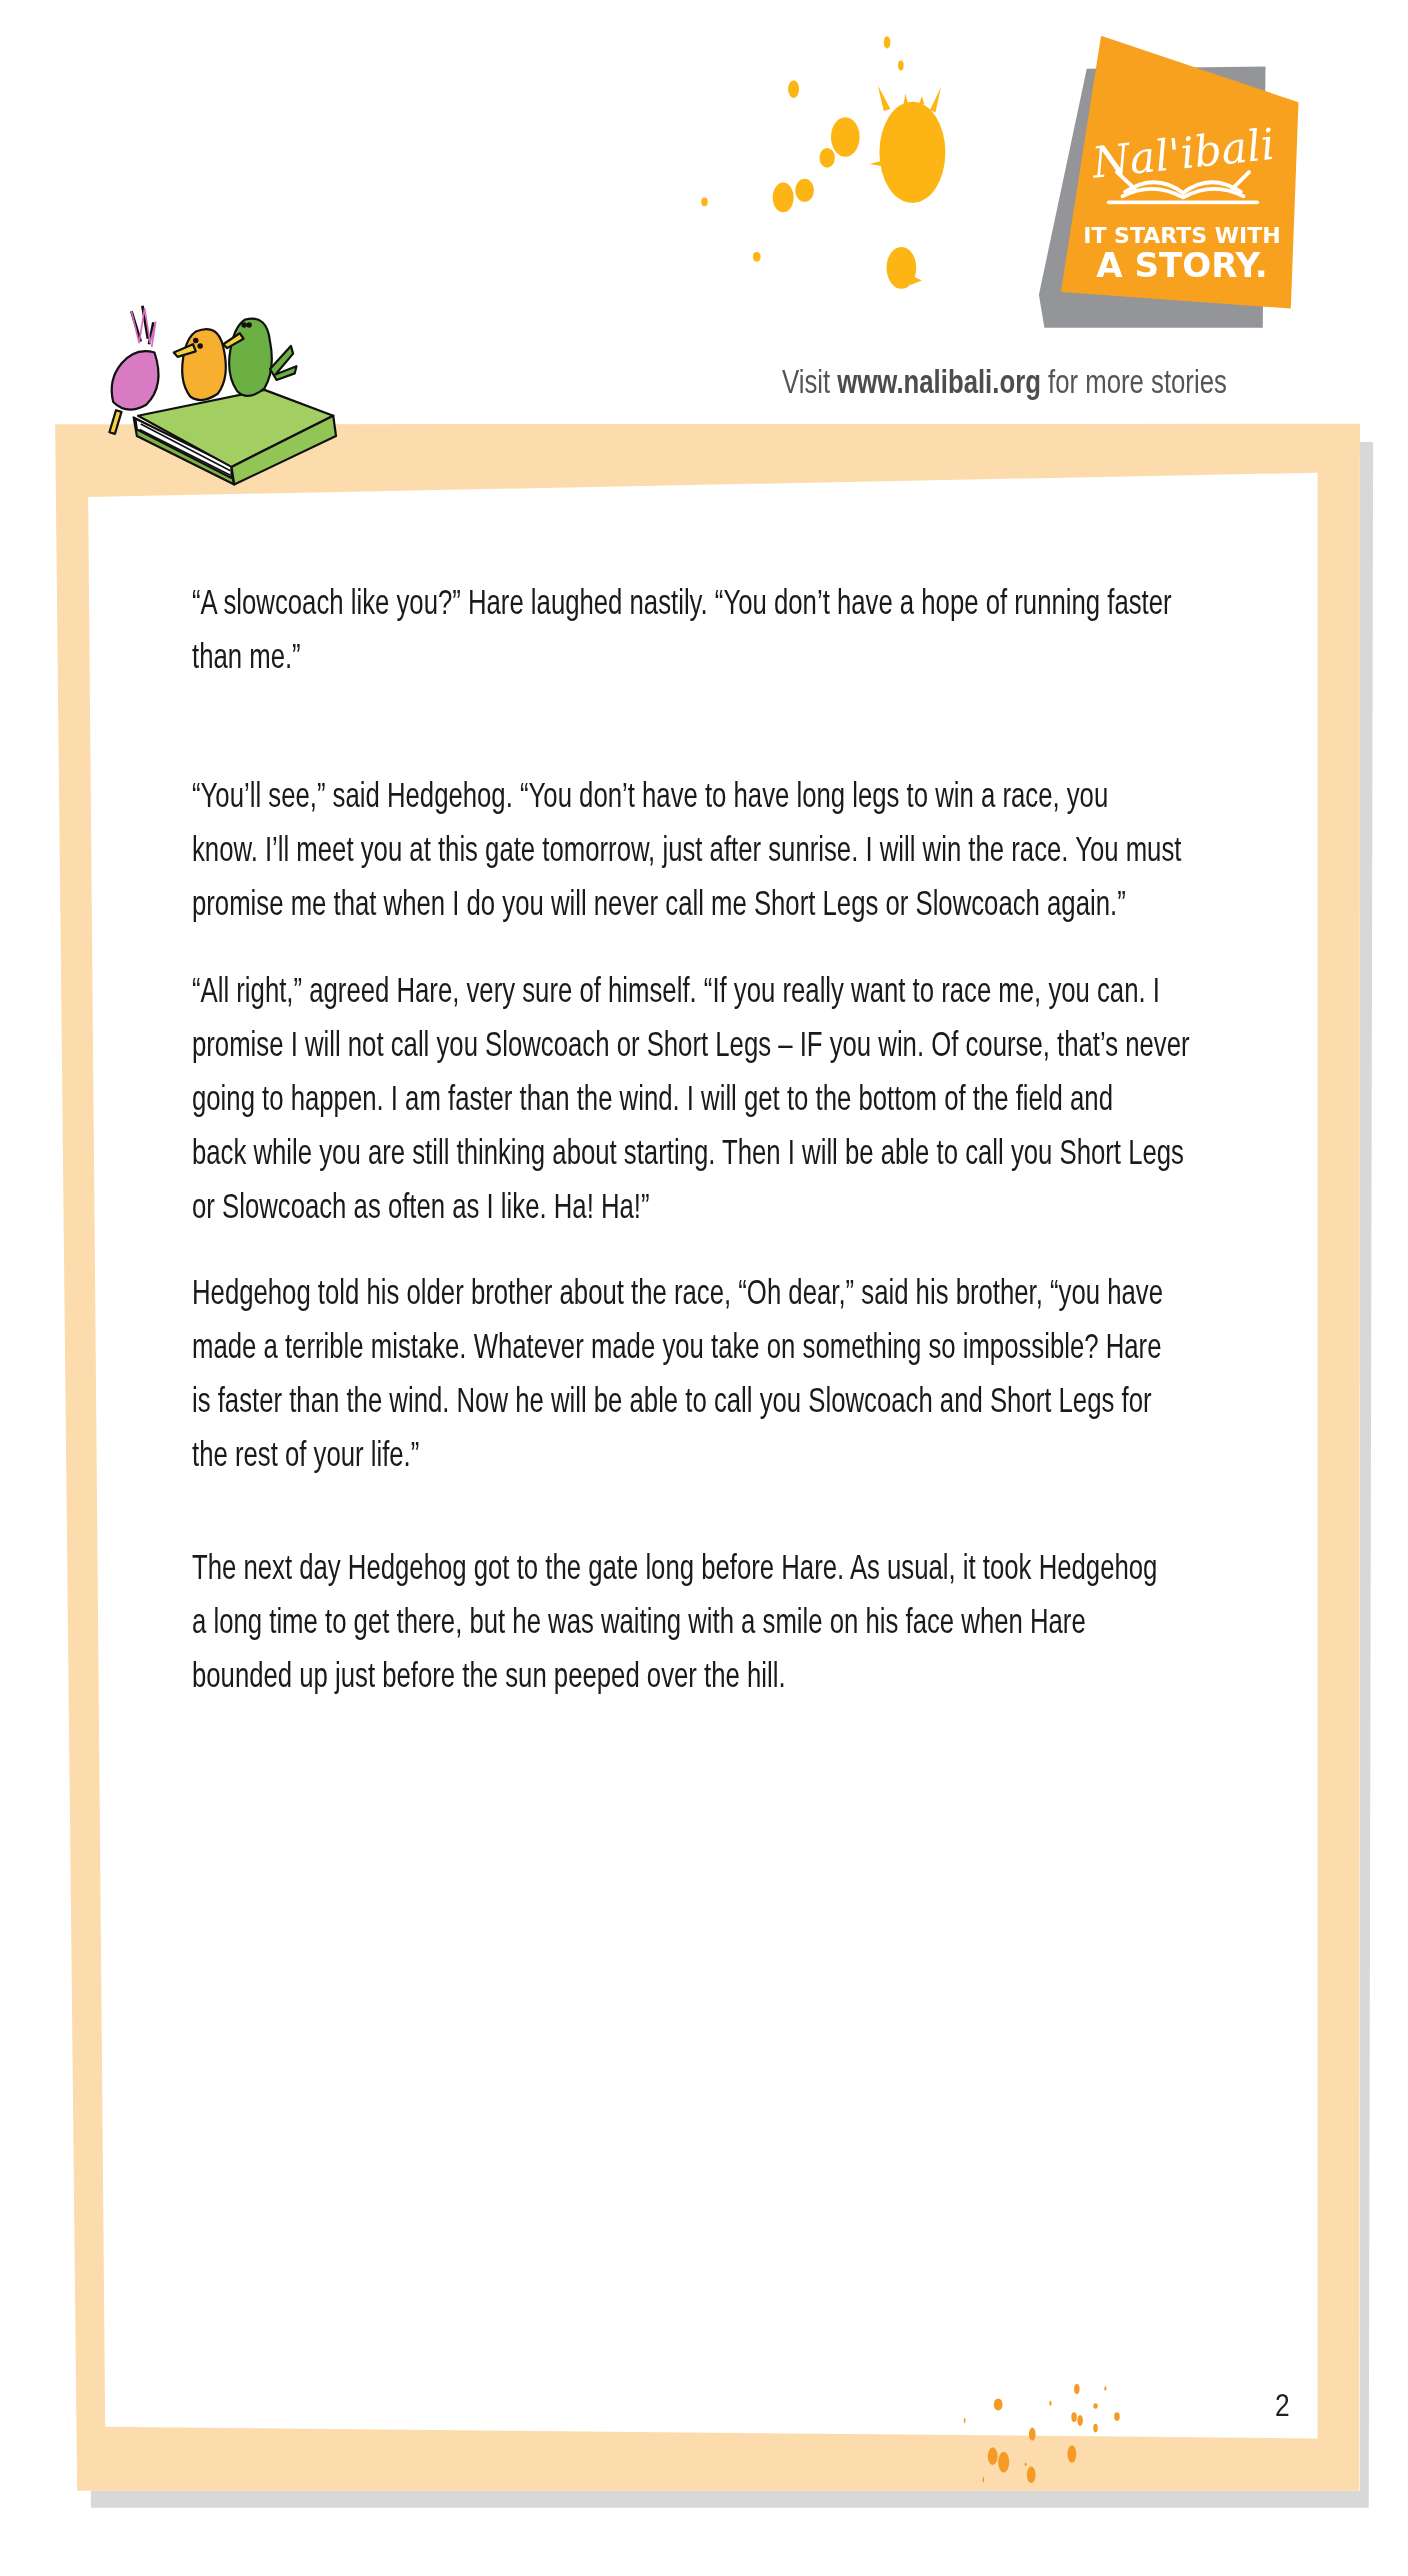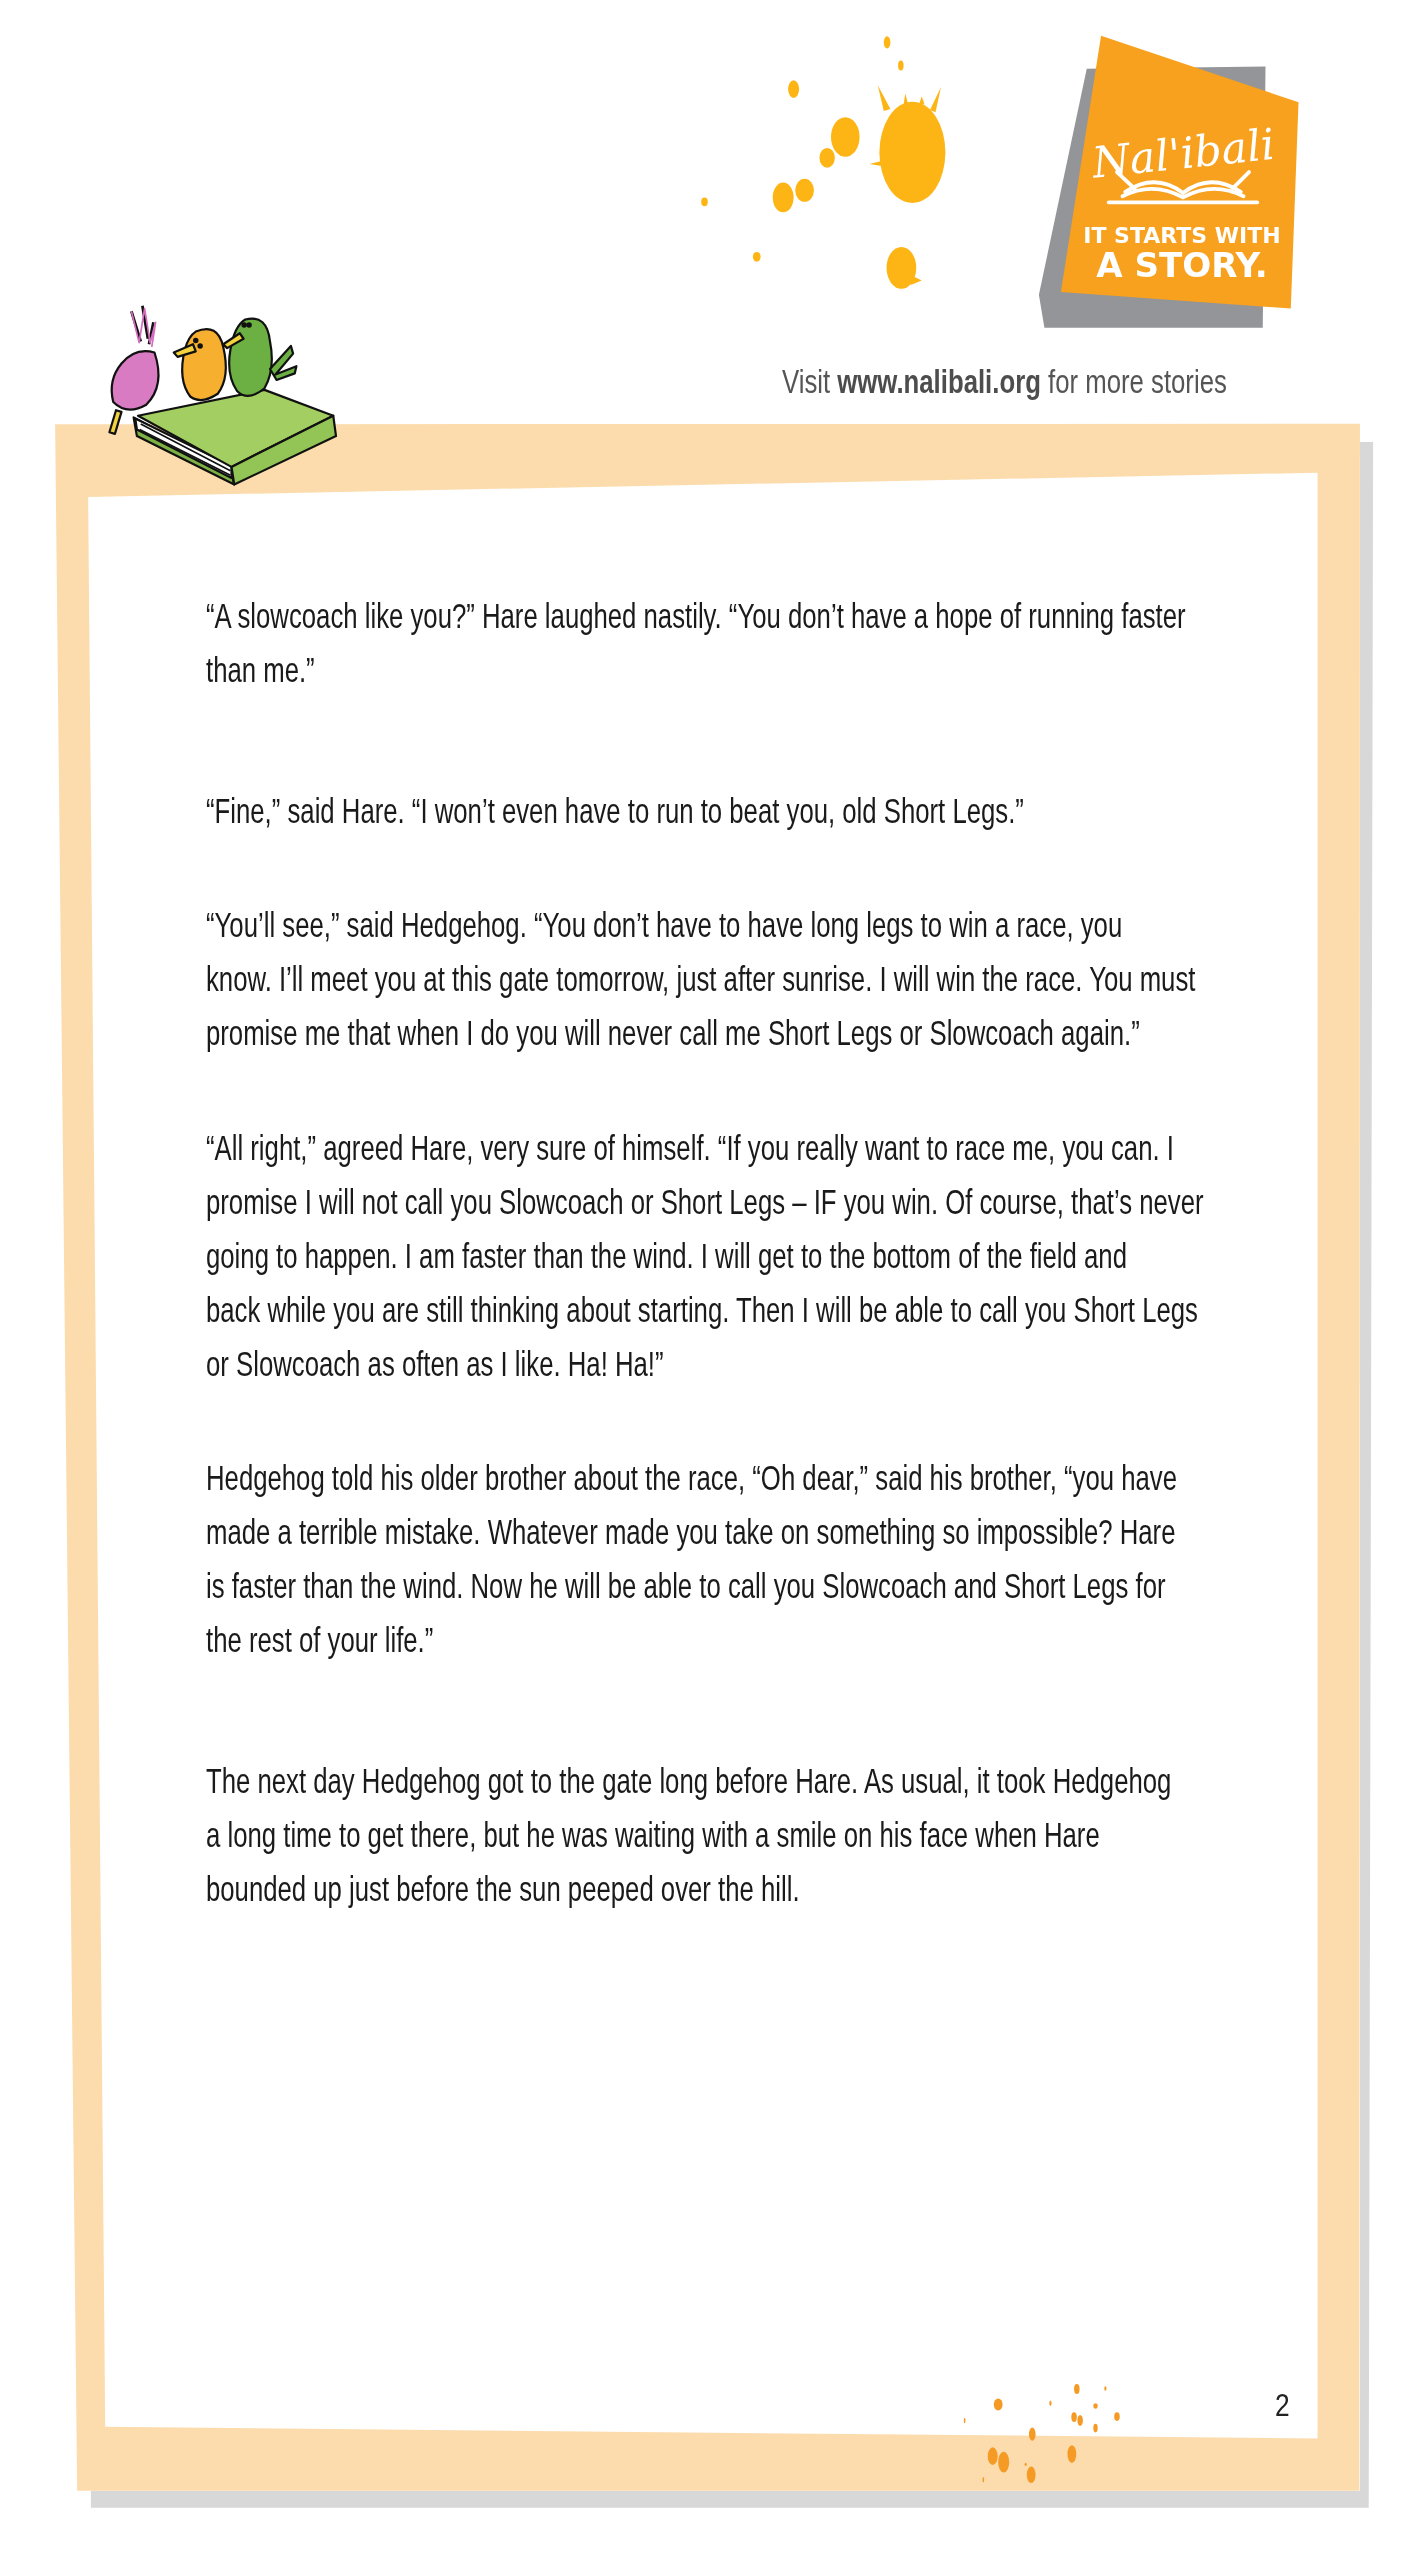--- a/index.html
+++ b/index.html
@@ -13,21 +13,21 @@
     position: absolute; left: 782px; top: 360px; height: 44px;
     font-size: 33px; color: #555555; white-space: nowrap;
     transform: scaleX(0.78); transform-origin: left top;
     line-height: 44px;
   }
   .visit-line .url { font-weight: bold; color: #4d4d4d; }
   .birds { position: absolute; left: 83px; top: 292px; width: 308px; height: 209px; }
 
   
   .story { position: absolute; left: 189px; top: 572px; width: 1046px; }
-  .para { margin: 17px; }
+  .para { margin: 3px; }
   .line {
     display: block; white-space: nowrap;
     font-size: 35px; line-height: 54px; height: 54px; color: #1a1a1a;
     transform-origin: left center;
     transform: scaleX(0.735);
   }
   .para-gap { height: 26.4px; }
 
   .page-number {
     position: absolute; left: 1275px; top: 2389px;
@@ -124,23 +124,20 @@
   </g>
 </svg>
 
 <div class="story">
   <p class="para">
     <span class="line">“A slowcoach like you?” Hare laughed nastily. “You don’t have a hope of running faster</span>
     <span class="line">than me.”</span>
   </p>
   <div class="para-gap"></div>
   <div class="para-gap"></div>
-  <p class="para">
-    <span class="line">“Fine,” said Hare. “I won’t even have to run to beat you, old Short Legs.”</span>
-  </p>
   <div class="para-gap"></div>
   <p class="para">
     <span class="line">“You’ll see,” said Hedgehog. “You don’t have to have long legs to win a race, you</span>
     <span class="line">know. I’ll meet you at this gate tomorrow, just after sunrise. I will win the race. You must</span>
     <span class="line">promise me that when I do you will never call me Short Legs or Slowcoach again.”</span>
   </p>
   <div class="para-gap"></div>
   <p class="para">
     <span class="line">“All right,” agreed Hare, very sure of himself. “If you really want to race me, you can. I</span>
     <span class="line">promise I will not call you Slowcoach or Short Legs – IF you win. Of course, that’s never</span>

